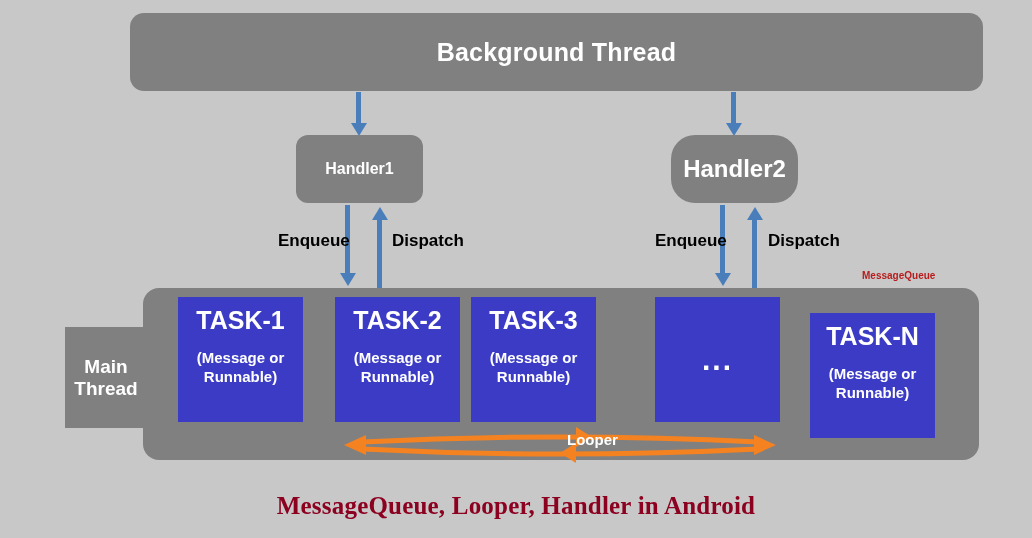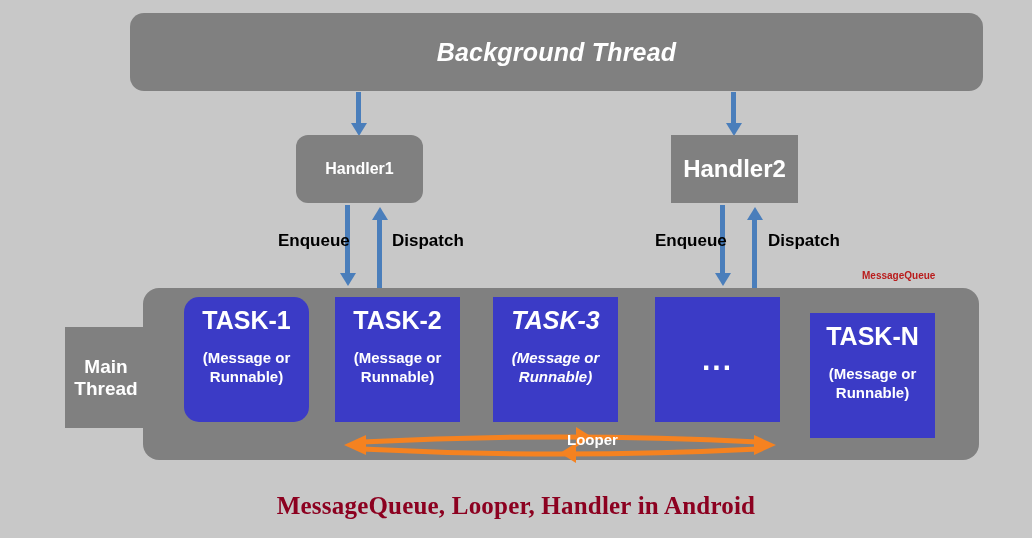--- a/index.html
+++ b/index.html
@@ -25,26 +25,25 @@
     font-weight: bold;
     line-height: 1.15;
   }
 
   
   #bg-thread {
     left: 130px; top: 13px; width: 853px; height: 78px;
     border-radius: 14px;
     font-size: 25px;
     letter-spacing: 0.2px;
-    font-style: italic;
   }
 
   
   #handler1 { left: 296px; top: 135px; width: 127px; height: 68px; border-radius: 12px; font-size: 16px; }
-  #handler2 { left: 671px; top: 135px; width: 127px; height: 68px; border-radius: 0; font-size: 24px; }
+  #handler2 { left: 671px; top: 135px; width: 127px; height: 68px; border-radius: 24px; font-size: 24px; }
 
   
   #main-thread {
     left: 65px; top: 327px; width: 82px; height: 101px;
     font-size: 19px;
     flex-direction: column;
     justify-content: center;
   }
   #main-thread span { display: block; }
 
@@ -74,23 +73,23 @@
     align-items: center;
     text-align: center;
     font-weight: bold;
     padding-top: 10px;
   }
   .task .title { font-size: 25px; line-height: 1.05; }
   .task .sub { font-size: 15px; line-height: 1.25; margin-top: 16px; }
   .task.ellipsis { justify-content: center; padding-top: 0; }
   .task .dots { font-size: 30px; letter-spacing: 2px; line-height: 1; }
 
-  #task1 { left: 184px; border-radius: 15px; }
+  #task1 { left: 178px; }
   #task2 { left: 335px; }
-  #task3 { left: 493px; font-style: italic; }
+  #task3 { left: 471px; }
   #taskdots { left: 655px; }
   #taskn  { left: 810px; margin-top: 16px; }
 
   
   .arrow-v {
     position: absolute;
     width: 0; height: 0;
   }
   .shaft {
     position: absolute;

